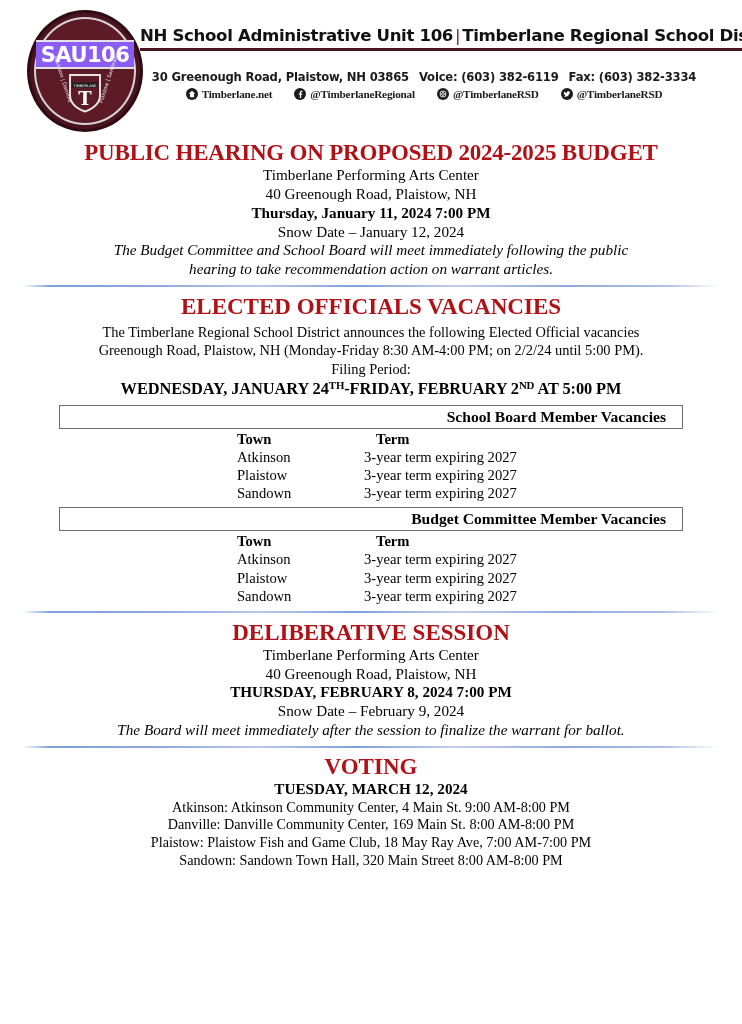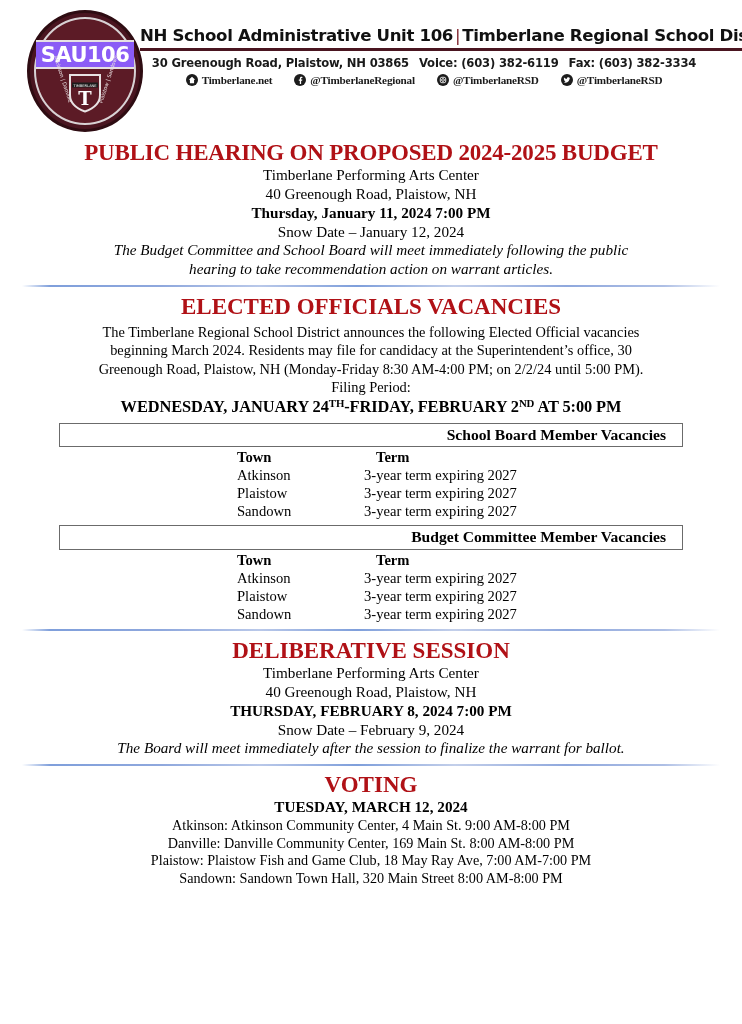--- a/index.html
+++ b/index.html
@@ -106,21 +106,21 @@
     background: #4a1520;
   }
 
   .lh-addr {
     text-align: center;
     font-family: "DejaVu Sans", sans-serif;
     font-size: 11.6px;
     font-weight: 600;
     letter-spacing: -0.2px;
     color: #1a1a1a;
-    margin-top: 5px;
+    margin-top: 19px;
     padding-right: 34px;
   }
   .lh-addr .gap { display: inline-block; width: 10px; }
 
   .lh-social {
     display: flex;
     justify-content: center;
     align-items: center;
     gap: 22px;
     margin-top: 4px;
@@ -308,21 +308,20 @@
       <div class="ctr">Snow Date – January 12, 2024</div>
       <div class="ctr i">The Budget Committee and School Board will meet immediately following the public</div>
       <div class="ctr i">hearing to take recommendation action on warrant articles.</div>
     </section>
 
     <div class="divider"></div>
 
     <section>
       <h1 class="sec-title t-vac">ELECTED OFFICIALS VACANCIES</h1>
       <div class="para">The Timberlane Regional School District announces the following Elected Official vacancies</div>
-      <div class="para" style="margin-top:0">beginning March 2024. Residents may file for candidacy at the Superintendent’s office, 30</div>
       <div class="para" style="margin-top:0">Greenough Road, Plaistow, NH (Monday-Friday 8:30 AM-4:00 PM; on 2/2/24 until 5:00 PM).</div>
       <div class="para" style="margin-top:0">Filing Period:</div>
       <div class="filing">
         <span>WEDNESDAY, JANUARY 24</span><sup>TH</sup><span>-FRIDAY, FEBRUARY 2</span><sup>ND</sup><span> AT 5:00 PM</span>
       </div>
 
       <div class="vac-table">
         <div class="vac-head">School Board Member Vacancies</div>
         <div class="vac-rows">
           <div class="vac-row hdr">

